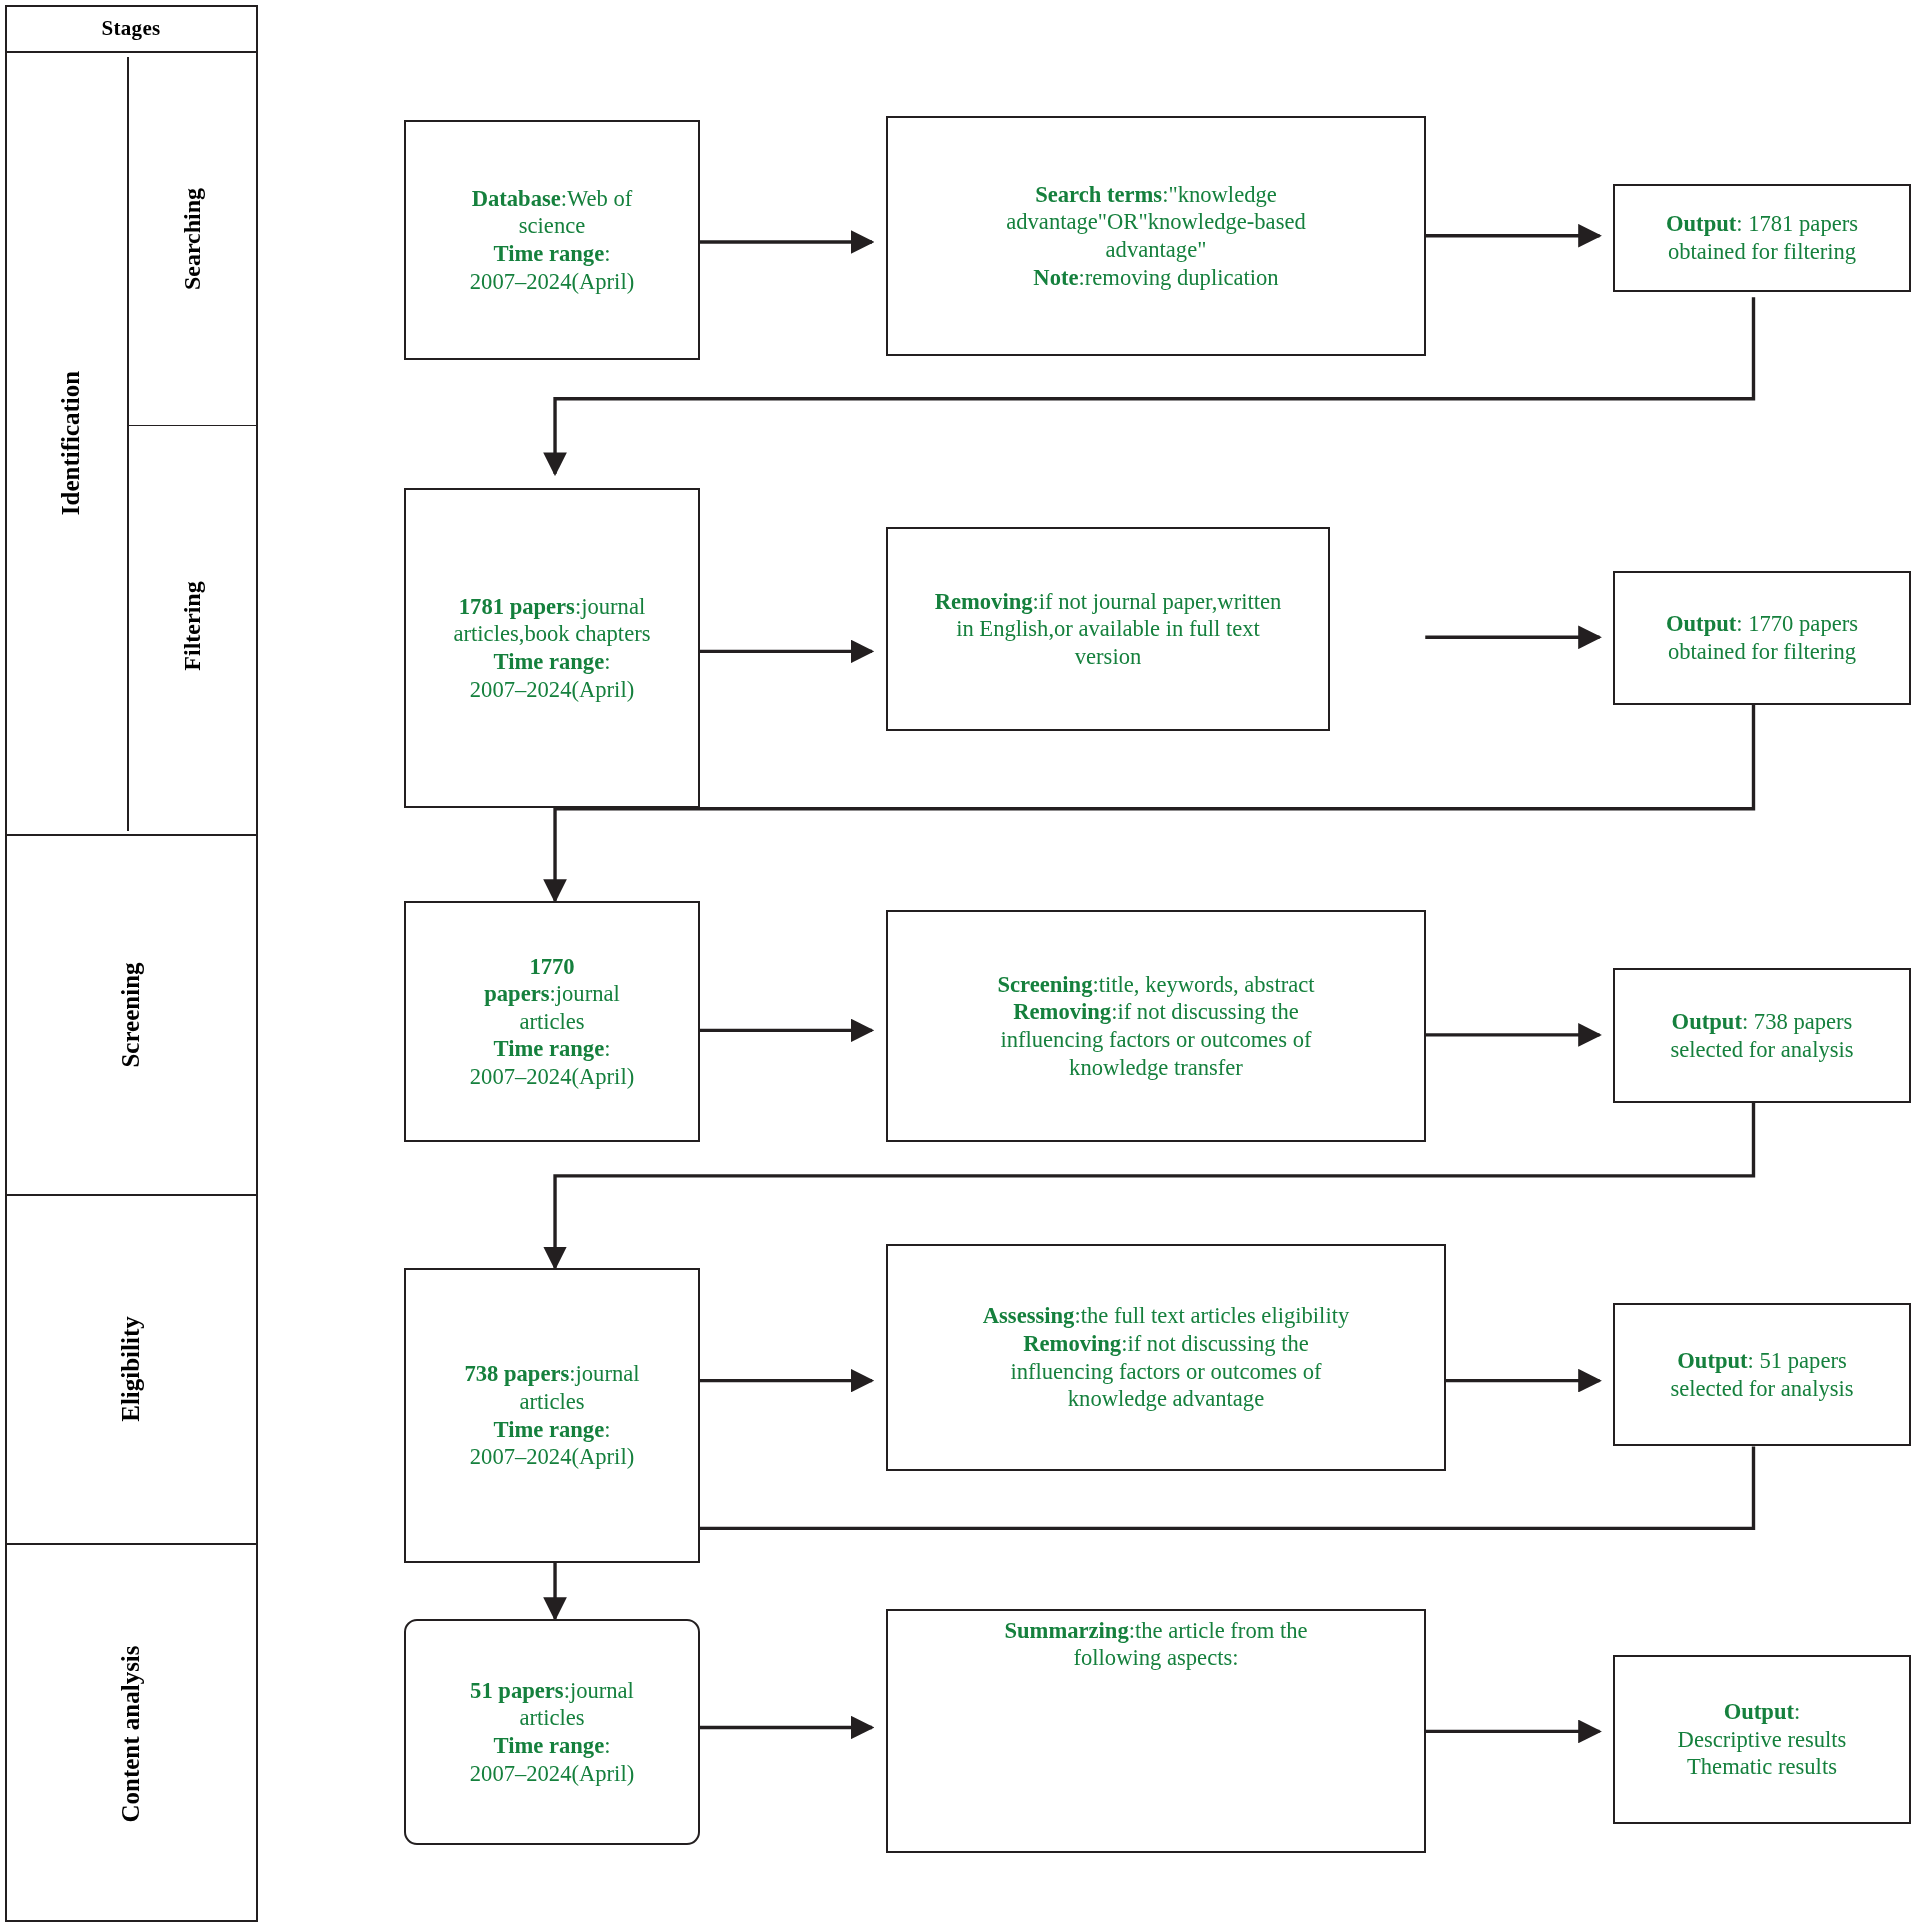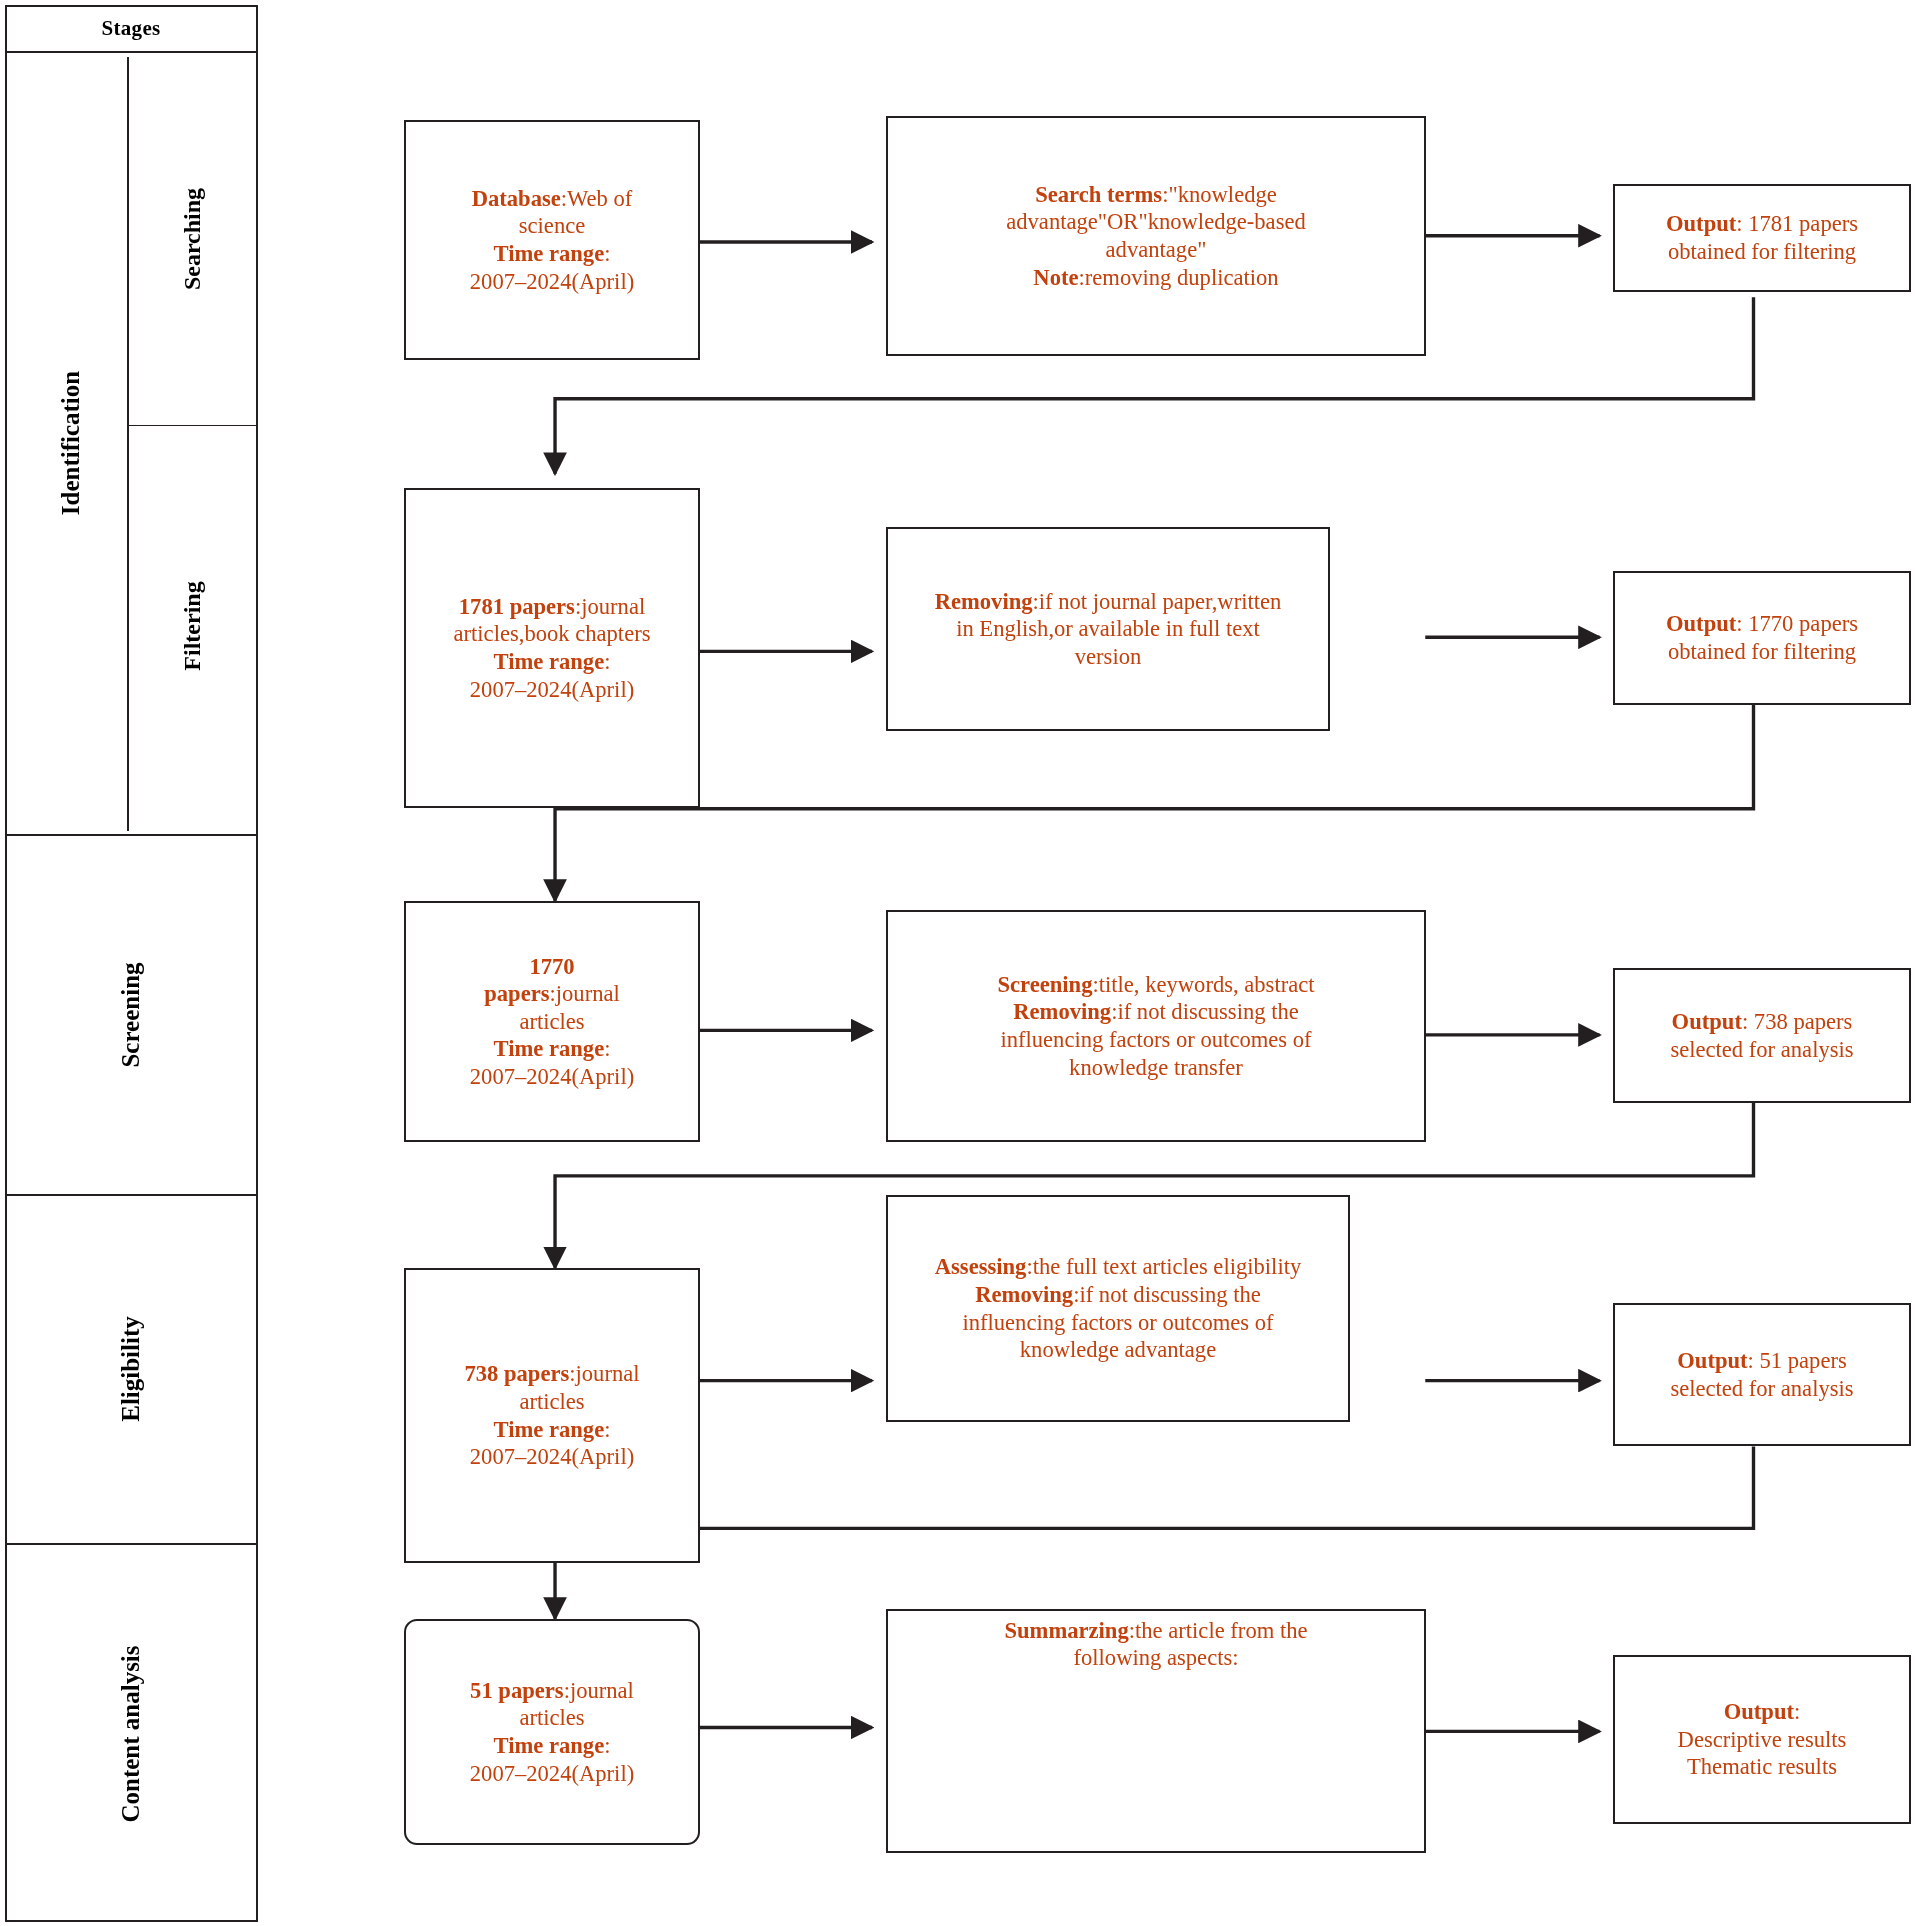--- a/index.html
+++ b/index.html
@@ -61,21 +61,21 @@
   
   .fbox{
     position:absolute;
     border:2.3px solid #231f20;
     box-sizing:border-box;
     background:#fff;
     display:flex;
     align-items:center;
     justify-content:center;
     text-align:center;
-    color:#c2410c;
+    color:#15803d;
     font-size:22.6px;
     line-height:1.22;
     padding:5.6px 9px;
   }
   .fbox .inner{ width:100%; }
   .fbox b{ font-weight:bold; }
   .fbox .ln{ display:block; }
 
   .bullets{ text-align:left; margin:0; padding:0; list-style:none; }
   .bullets li{
@@ -240,21 +240,21 @@
 
   <div class="fbox" style="left:404px; top:1268px; width:296px; height:295px;">
     <div class="inner">
         <span class="ln"><b>738 papers</b>:journal</span>
         <span class="ln">articles</span>
         <span class="ln"><b>Time range</b>:</span>
         <span class="ln">2007–2024(April)</span>
       </div>
   </div>
 
-  <div class="fbox" style="left:886px; top:1195px; width:464px; height:227px;">
+  <div class="fbox" style="left:886px; top:1244px; width:560px; height:227px;">
     <div class="inner">
         <span class="ln"><b>Assessing</b>:the full text articles eligibility</span>
         <span class="ln"><b>Removing</b>:if not discussing the</span>
         <span class="ln">influencing factors or outcomes of</span>
         <span class="ln">knowledge advantage</span>
       </div>
   </div>
 
   <div class="fbox" style="left:1613px; top:1303px; width:298px; height:143px;">
     <div class="inner">

